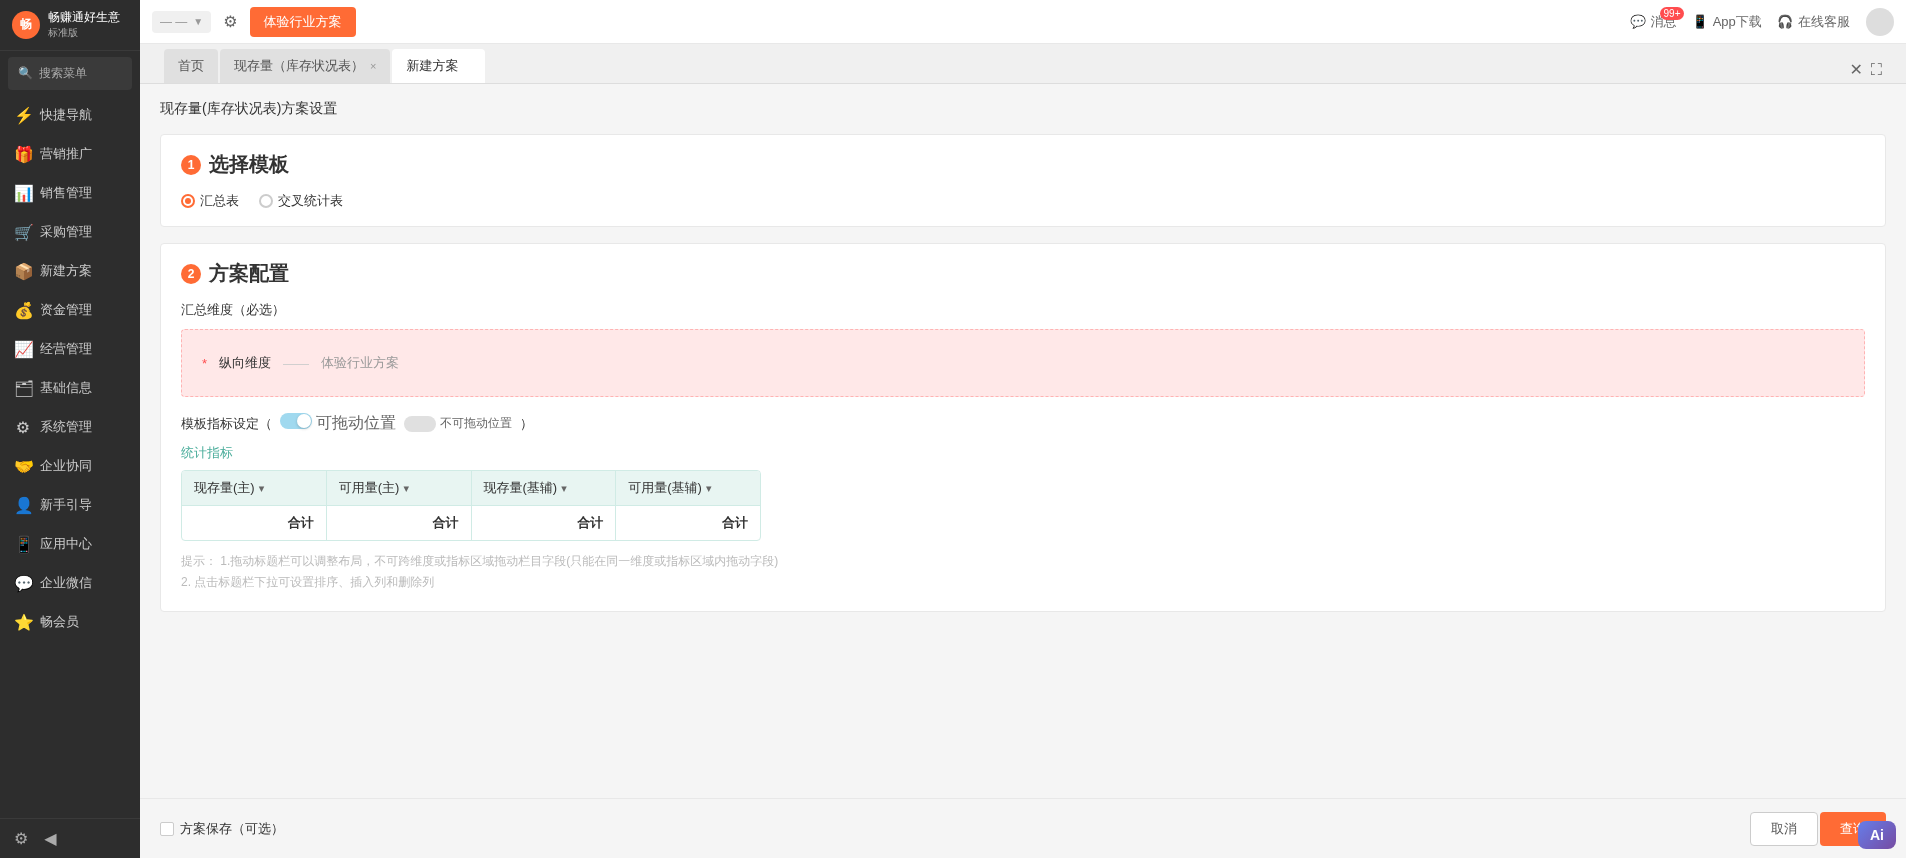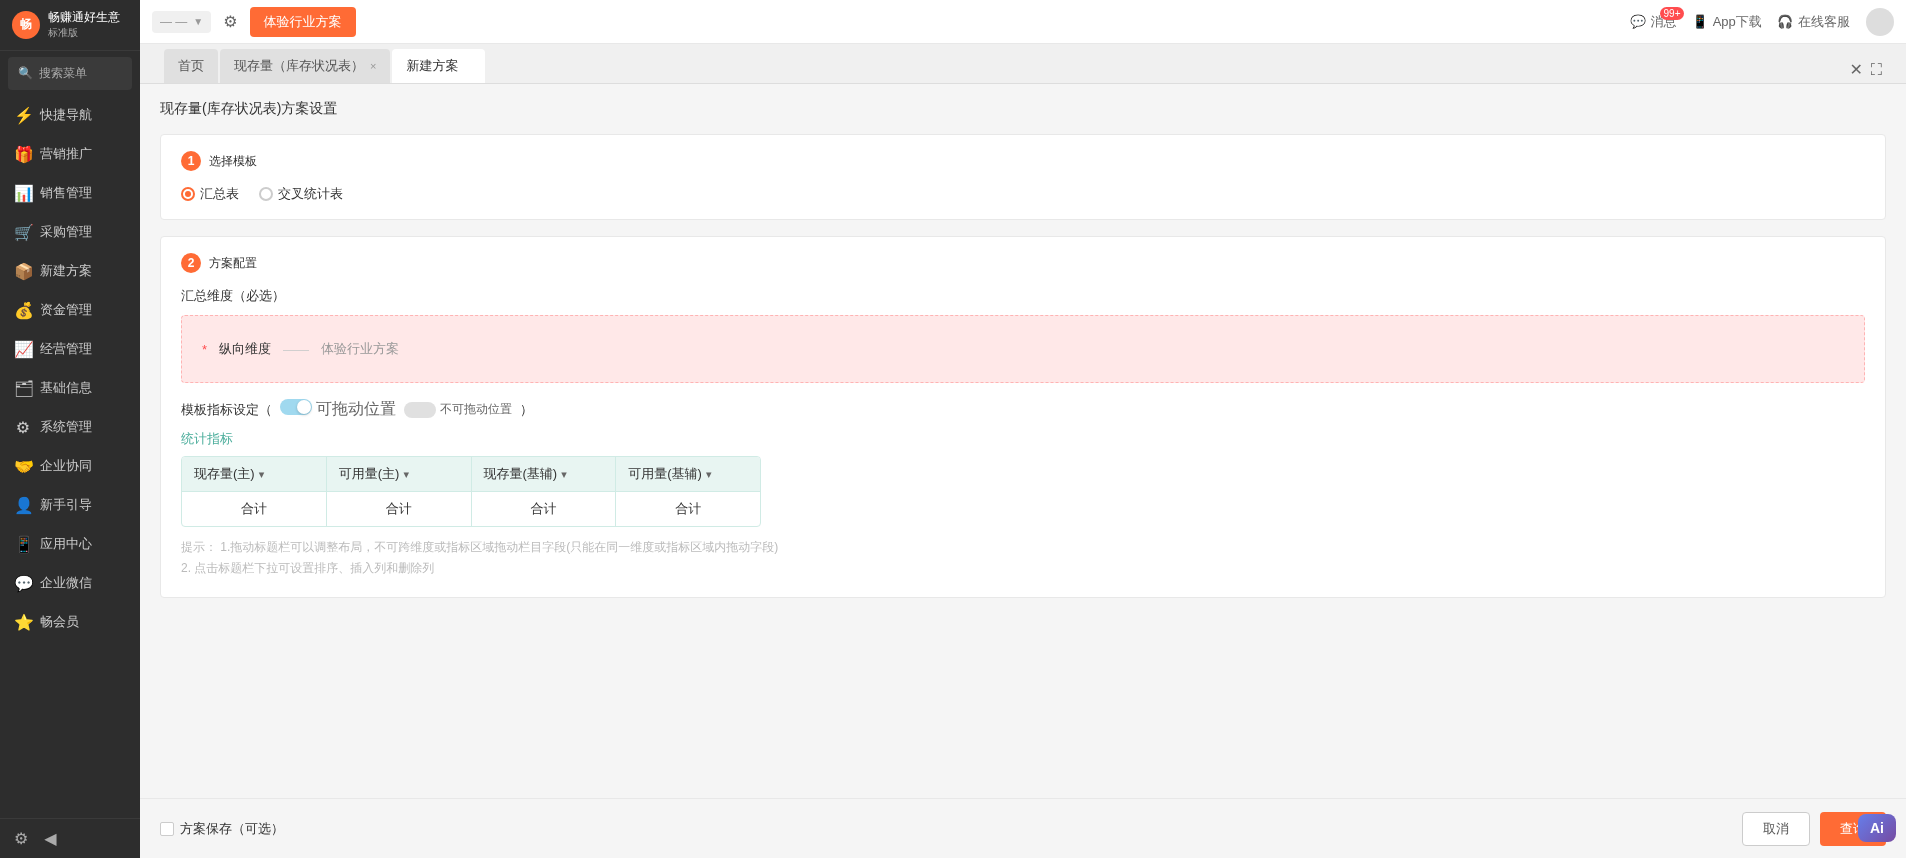--- a/index.html
+++ b/index.html
@@ -143,21 +143,21 @@
 
     .section-header {
       display: flex; align-items: center; gap: 8px; margin-bottom: 14px;
     }
     .section-num {
       width: 20px; height: 20px; border-radius: 50%;
       background: #ff6b35; color: white;
       display: flex; align-items: center; justify-content: center;
       font-size: 12px; font-weight: bold; flex-shrink: 0;
     }
-    .section-title { font-size: 12px; color: #333; font-weight: 400; }
+    .section-title { font-size: 20px; color: #333; font-weight: 700; }
 
     .radio-group { display: flex; align-items: center; gap: 20px; margin-top: 10px; }
     .radio-item { display: flex; align-items: center; gap: 5px; cursor: pointer; font-size: 13px; color: #333; }
     .radio-circle {
       width: 14px; height: 14px; border-radius: 50%;
       border: 2px solid #ccc; display: flex; align-items: center; justify-content: center;
     }
     .radio-circle.checked { border-color: #ff6b35; }
     .radio-dot { width: 6px; height: 6px; border-radius: 50%; background: #ff6b35; }
 
@@ -218,23 +218,23 @@
     .indicator-col:last-child { border-right: none; }
     .indicator-col-arrow { color: #666; font-size: 11px; }
 
     .indicator-table-row {
       display: flex;
       border-top: 1px solid #d0ebe5;
     }
     .indicator-cell {
       flex: 1;
       padding: 8px 12px;
-      text-align: center;
+      text-align: right;
       border-right: 1px solid #d0ebe5;
-      font-size: 13px; color: #333;
+      font-size: 13px; color: #333; font-weight: bold;
     }
     .indicator-cell:last-child { border-right: none; }
 
     .hints { }
     .hint-item { font-size: 12px; color: #bbb; margin-bottom: 4px; display: flex; gap: 8px; }
 
     
     .bottom-bar {
       height: 60px;
       background: #f5f5f5;
@@ -242,33 +242,33 @@
       padding: 0 20px;
       border-top: 1px solid #e8e8e8;
       justify-content: space-between;
     }
     .save-option { display: flex; align-items: center; gap: 6px; font-size: 13px; color: #333; cursor: pointer; }
     .checkbox {
       width: 14px; height: 14px; border: 1px solid #ccc; border-radius: 2px;
       background: white;
     }
 
-    .bottom-actions { display: flex; gap: 10px; }
+    .bottom-actions { display: flex; gap: 2px; }
     .btn-cancel {
       padding: 7px 20px; border: 1px solid #ccc; background: white;
       border-radius: 4px; font-size: 13px; color: #555; cursor: pointer;
     }
     .btn-query {
       padding: 7px 20px; border: none; background: #ff6b35;
       border-radius: 4px; font-size: 13px; color: white; cursor: pointer;
     }
 
     
     .ai-btn {
-      position: fixed; bottom: 16px; right: 10px;
+      position: fixed; bottom: 9px; right: 10px;
       background: linear-gradient(135deg, #667eea, #764ba2);
       color: white; border-radius: 8px; padding: 6px 12px;
       font-size: 14px; cursor: pointer; font-weight: bold;
     }
   </style>
 </head>
 <body>
 
 <div class="sidebar">
   <div class="sidebar-logo">

